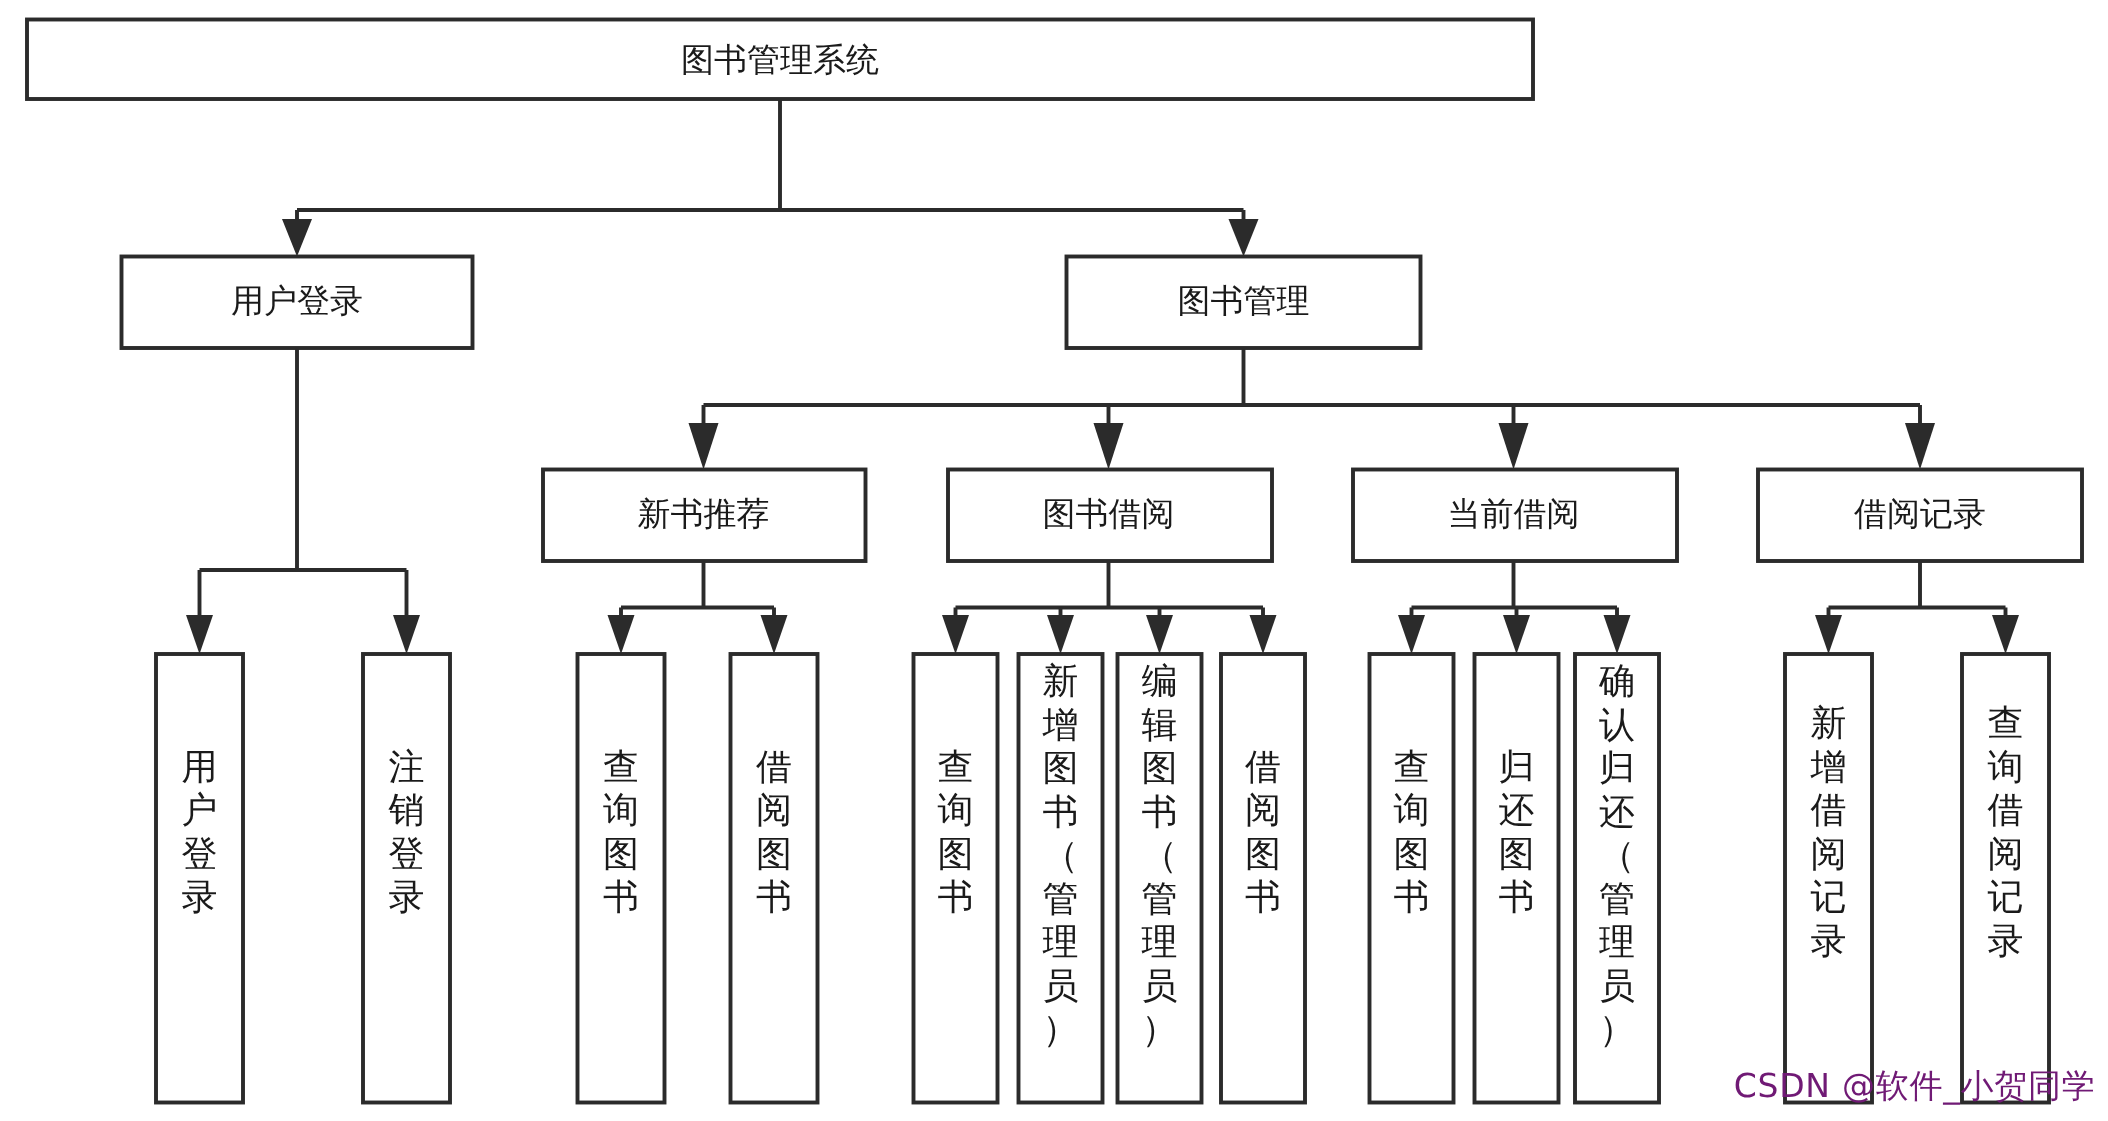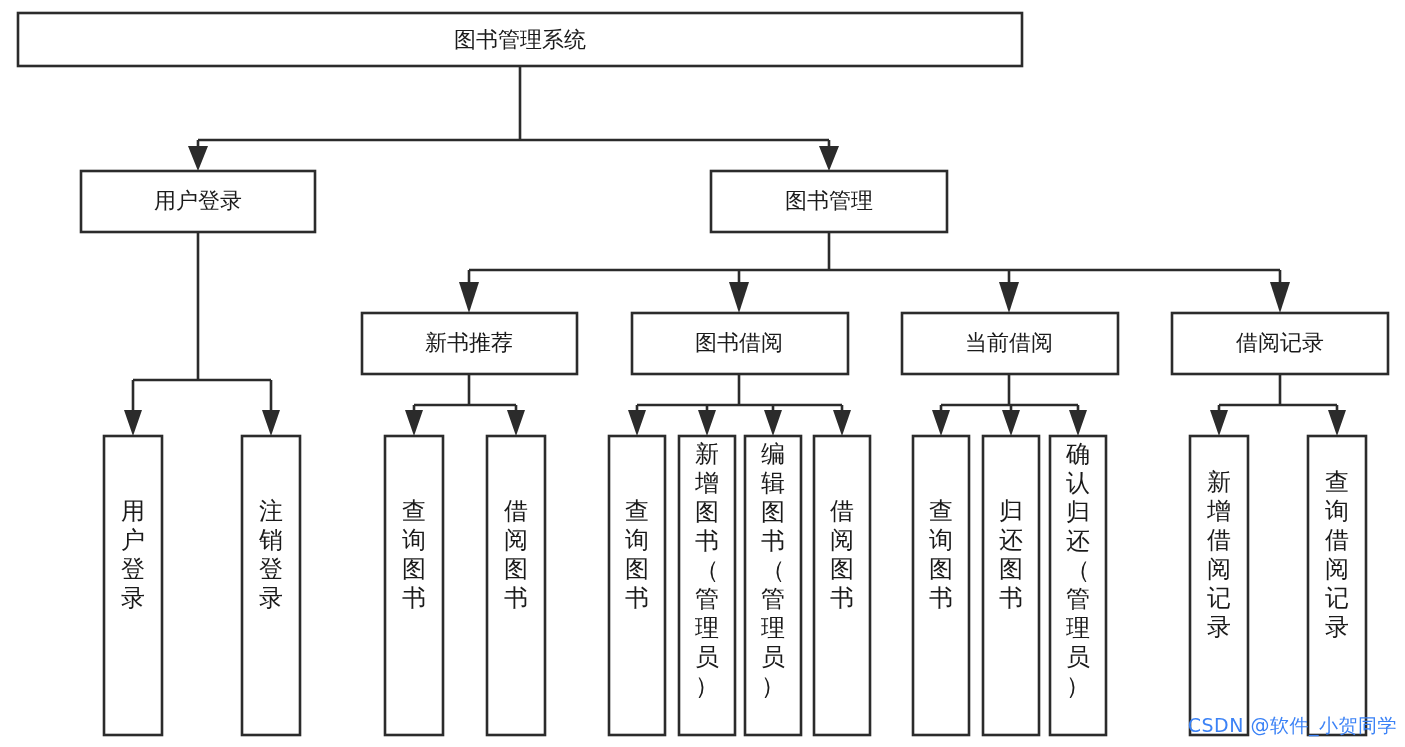--- a/index.html
+++ b/index.html
@@ -52,22 +52,22 @@
     font-family: "DejaVu Sans", "Liberation Sans", sans-serif;
     fill: #1a1a1a;
     font-size: 24px;
     text-anchor: middle;
   }
   .watermark {
     position: absolute;
     right: 8px;
     bottom: 8px;
     font-family: "DejaVu Sans", "Liberation Sans", sans-serif;
-    font-size: 19px;
-    color: #3b82f6;
+    font-size: 22px;
+    color: #701a75;
     letter-spacing: 0.5px;
     white-space: nowrap;
     pointer-events: none;
   }
 </style>
 </head>
 <body>
 
 <div id="diagram-root">
 

